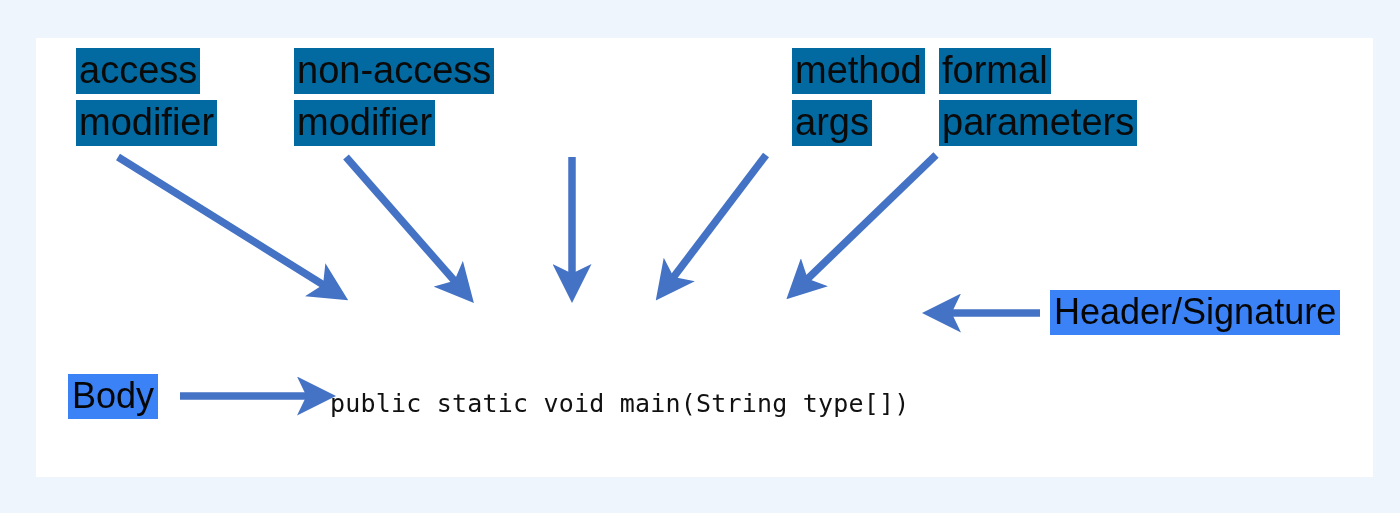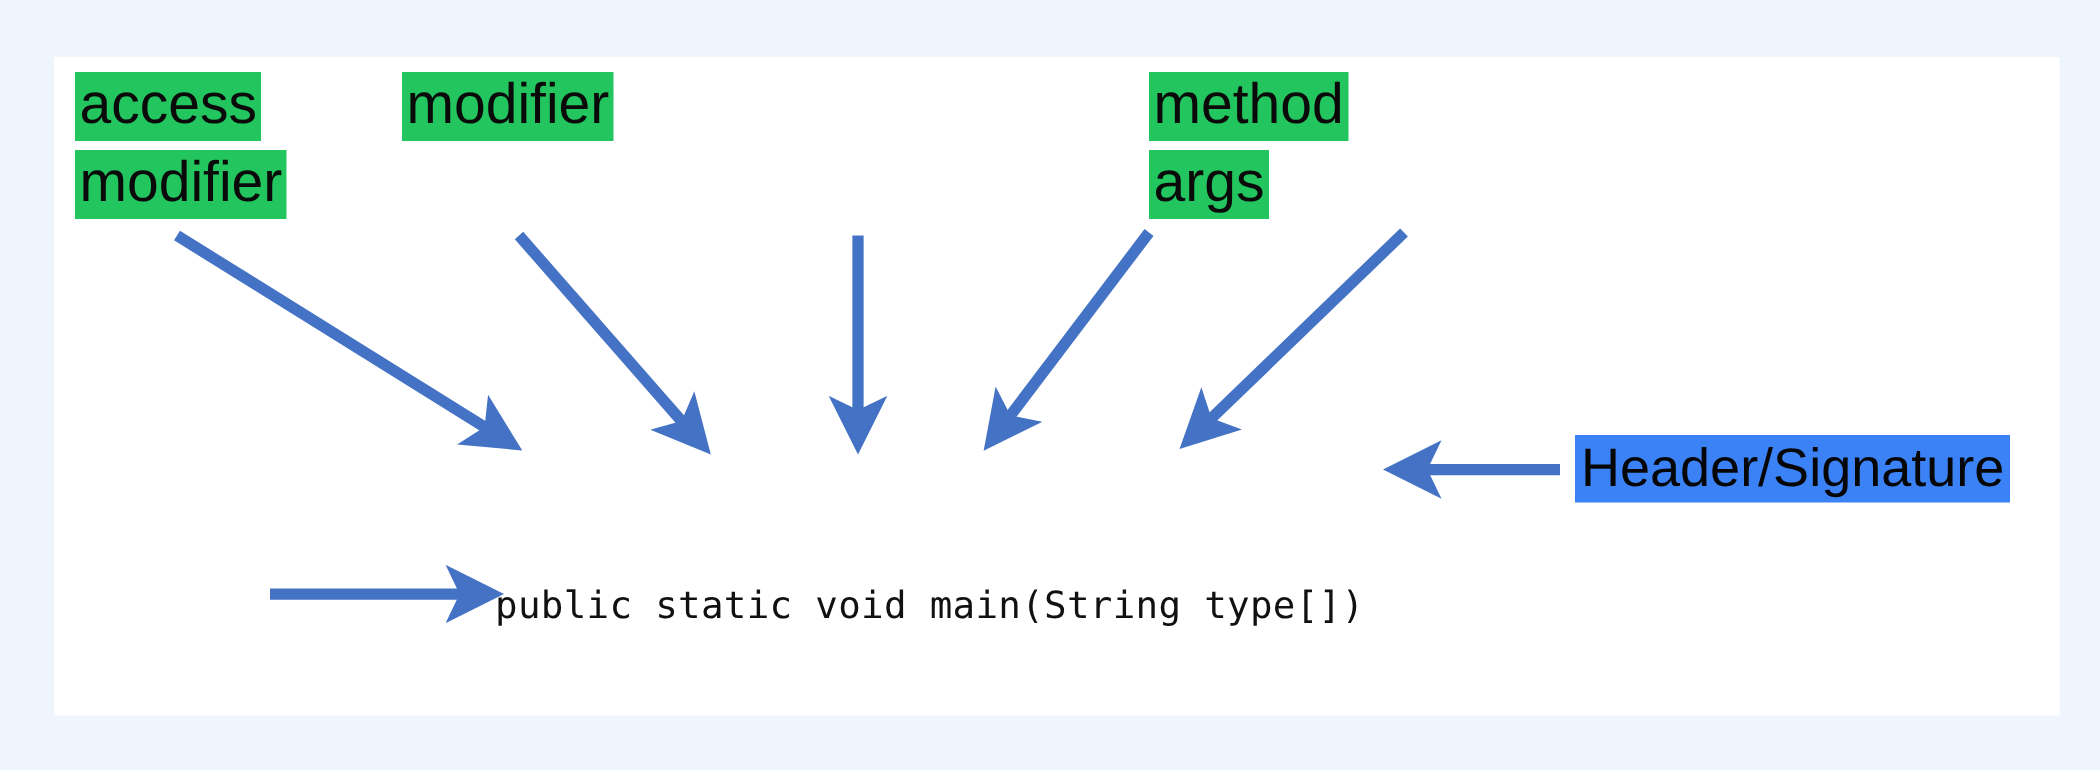--- a/index.html
+++ b/index.html
@@ -42,23 +42,24 @@
     font-family: "Liberation Sans", sans-serif;
     font-size: 38px;
     line-height: 52px;
     color: #0a0a0a;
     white-space: nowrap;
   }
   .callout .ln {
     display: block;
   }
   .callout .ln > span {
-    background: #22c55e;
+    background: #0369a1;
     padding: 1px 3px 3px 3px;
     box-decoration-break: clone;
+    margin-left: 26px;
     -webkit-box-decoration-break: clone;
   }
   
   #code {
     position: absolute;
     left: 330px;
     top: 296px;
     font-family: "DejaVu Sans Mono", monospace;
     font-size: 25px;
     line-height: 43px;
@@ -97,41 +98,49 @@
 <div id="stage">
 
   <div id="panel"></div>
 
   <div class="callout" id="lbl-access">
     <span class="ln"><span>access</span></span>
     <span class="ln"><span>modifier</span></span>
   </div>
 
   <div class="callout" id="lbl-nonaccess">
+    <span class="ln"><span>non-access</span></span>
     <span class="ln"><span>modifier</span></span>
   </div>
 
 
   <div class="callout" id="lbl-methodname">
     <span class="ln"><span>method</span></span>
     <span class="ln"><span>args</span></span>
   </div>
 
+  <div class="callout" id="lbl-formalparams">
+    <span class="ln"><span>formal</span></span>
+    <span class="ln"><span>parameters</span></span>
+  </div>
 
   <div id="code">
     <span class="code-line">public static void main(String type[])</span>
     <span class="code-line">{</span>
     
     
   </div>
 
   <div class="hl-yellow" id="lbl-header">
     <span>Header/Signature</span>
   </div>
 
+  <div class="hl-yellow" id="lbl-body">
+    <span>Body</span>
+  </div>
 
   <svg id="arrows" viewBox="0 0 1400 513">
     <defs>
       <marker id="ah" markerWidth="5.2" markerHeight="5.2" refX="3.6" refY="2.6" orient="auto" markerUnits="strokeWidth">
         <path d="M0,0 L5.2,2.6 L0,5.2 L1.25,2.6 Z" fill="#4472c4"></path>
       </marker>
     </defs>
     <g stroke="#4472c4" stroke-width="7.5" fill="none" marker-end="url(#ah)" stroke-linecap="butt">
       <line x1="118" y1="157" x2="338" y2="294"></line>
       <line x1="346" y1="157" x2="466" y2="294"></line>

